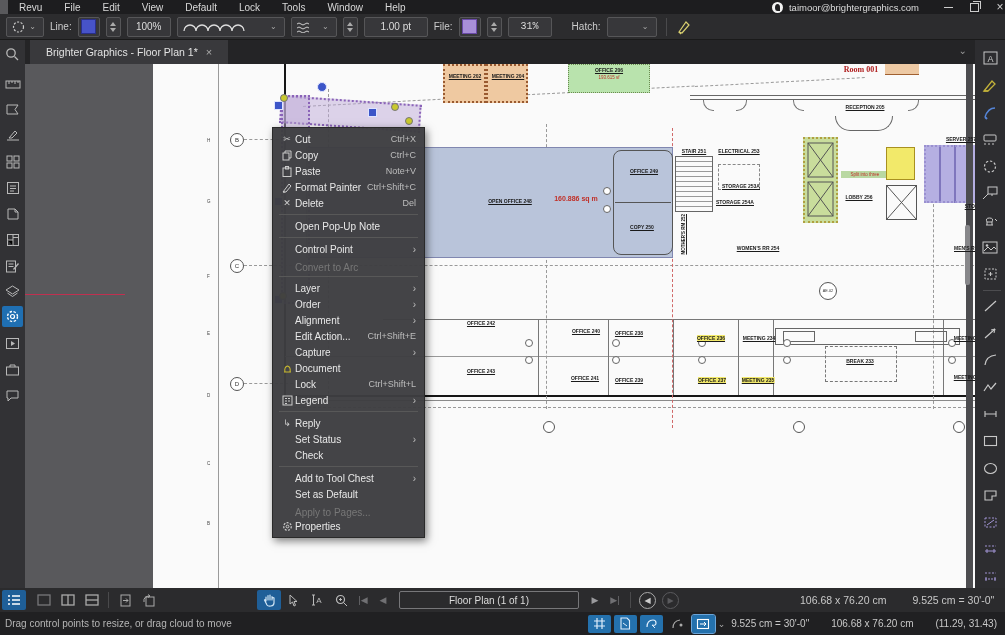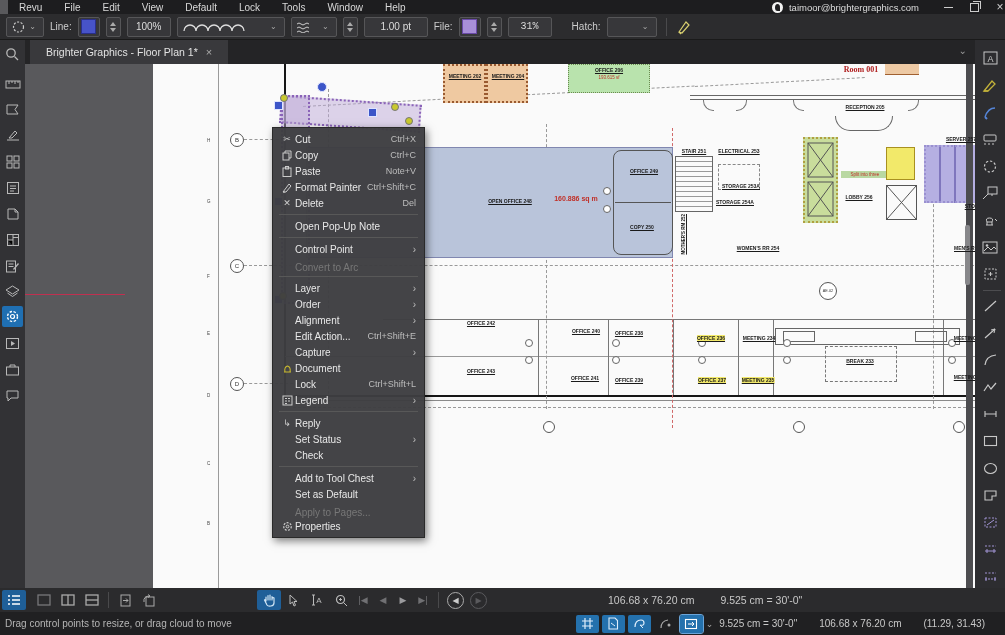--- a/index.html
+++ b/index.html
@@ -732,20 +732,23 @@
         </svg>
       </div>
     <div class="bicon">
         <svg class="ic" width="13" height="13" viewBox="0 0 13 13">
           <circle cx="5.5" cy="5.5" r="4" fill="none" stroke="#bbb" stroke-width="1.2"></circle>
           <path d="M8.5 8.5 L12 12 M4 5.5 h3 M5.5 4 v3" stroke="#bbb"></path>
         </svg>
       </div>
     <span class="navg">|◀</span>
     <span class="navg">◀</span>
+    <div class="pagebox">
+        <span>Floor Plan (1 of 1)</span>
+      </div>
     <span class="navg" style="color:#9a9a9d;">▶</span>
     <span class="navg">▶|</span>
     <div style="width:1px;height:16px;background:#4a4a4c;margin:0 5px;"></div>
     <span class="navc">◀</span>
     <span class="navc dim">▶</span>
     <span class="btxt" style="margin-left:118px;">106.68 x 76.20 cm</span>
     <span class="btxt">9.525 cm = 30'-0"</span>
   </div>
 
   <div class="statusbar">
@@ -776,16 +779,16 @@
       </div>
     <div class="sic framed">
         <svg class="ic" width="14" height="12" viewBox="0 0 14 12">
           <rect x="1.5" y="1.5" width="11" height="9" fill="none" stroke="#fff" stroke-width="1.1"></rect>
           <path d="M4 6 h6 M8 4 l2 2 -2 2" fill="none" stroke="#fff"></path>
         </svg>
       </div>
     <span style="color:#aaa;font-size:9px;margin:0 6px 0 3px;">⌄</span>
     <span class="stxt" style="margin-right:22px;">9.525 cm = 30'-0"</span>
     <span class="stxt" style="margin-right:22px;">106.68 x 76.20 cm</span>
-    <span class="stxt" style="margin-right:20px;">(11.29, 31.43)</span>
+    <span class="stxt" style="margin-right:8px;">(11.29, 31.43)</span>
   </div>
 
 </div>
 
 </body></html>

